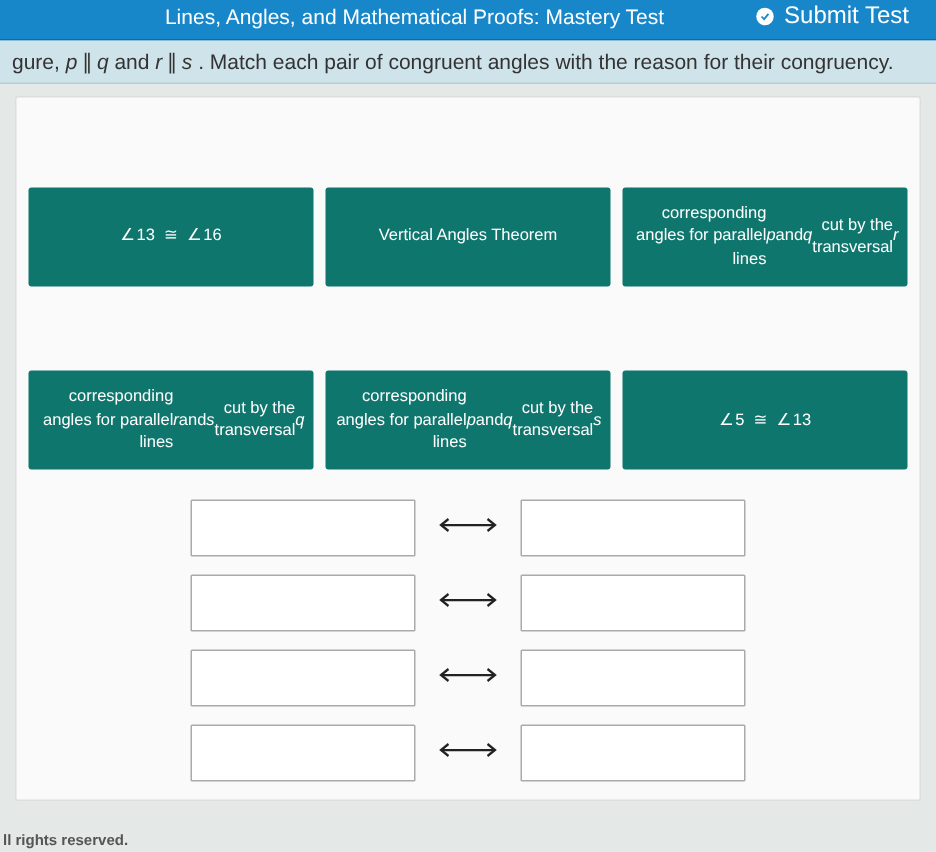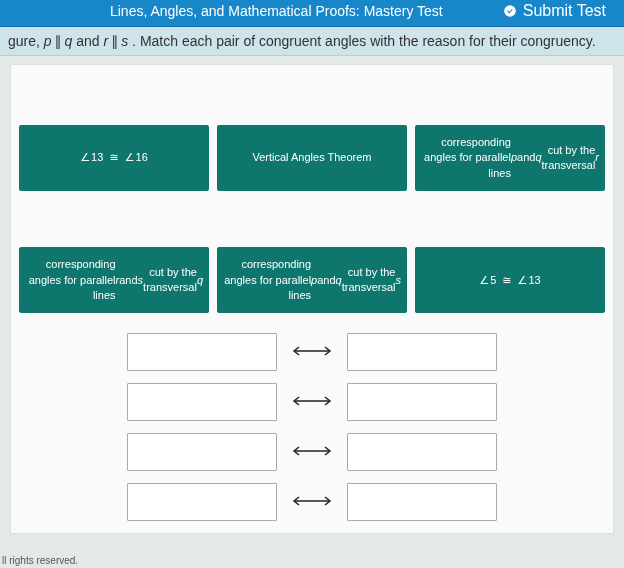--- a/index.html
+++ b/index.html
@@ -98,20 +98,21 @@
       stroke-width: 1.5;
       fill: none;
     }
     .footer {
       position: absolute;
       bottom: 2px;
       left: 0;
       font-size: 10px;
       color: #555;
       padding-left: 2px;
+      font-weight: bold;
     }
     .angle::before { content: "\2220"; margin-right: 1px; }
     .equiv::before { content: "\2245"; margin: 0 3px; }
     .parallel::before { content: "\2225"; margin: 0 3px; }
   </style>
 </head>
 <body>
 
 <div class="test-header">
   <div class="test-title">Lines, Angles, and Mathematical Proofs: Mastery Test</div>

